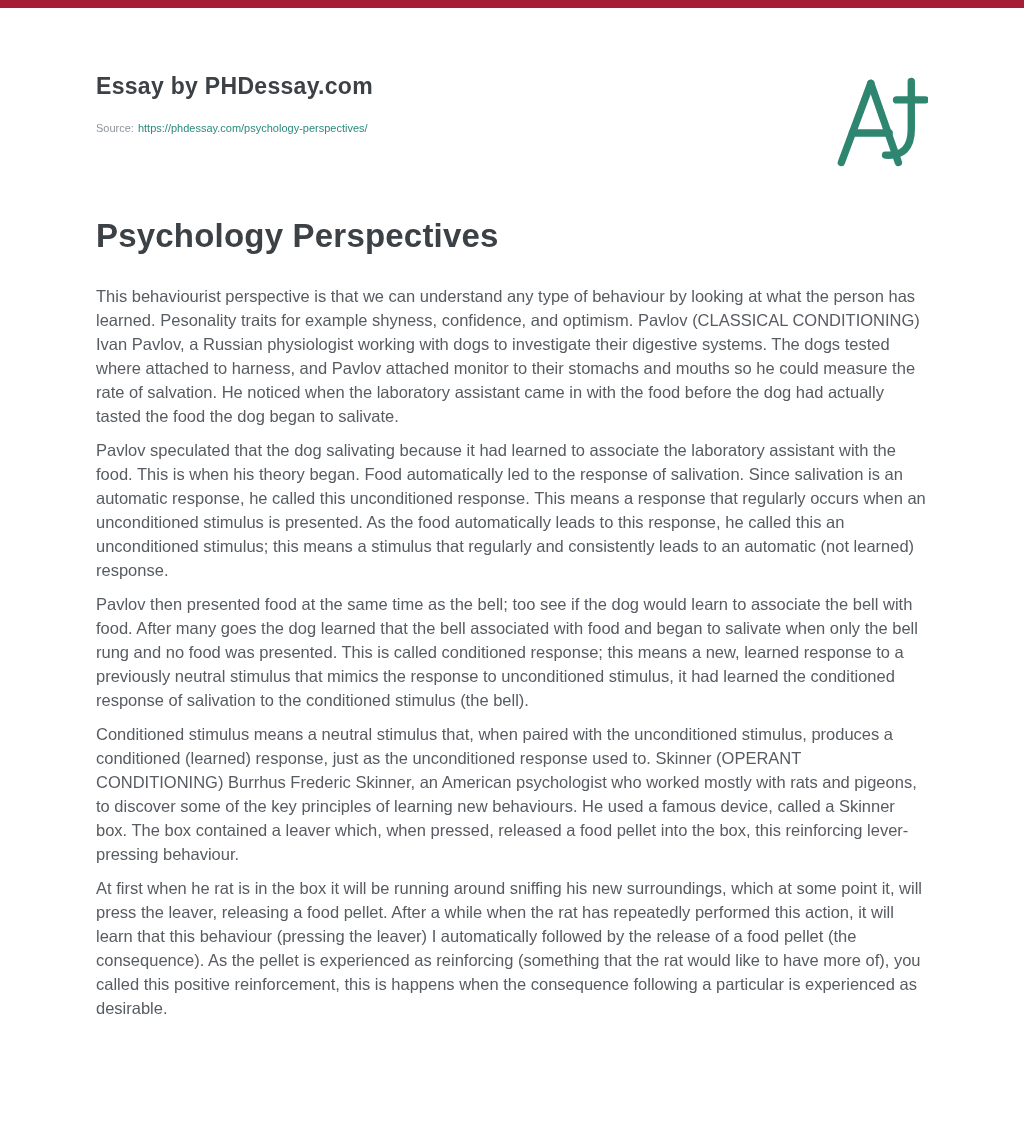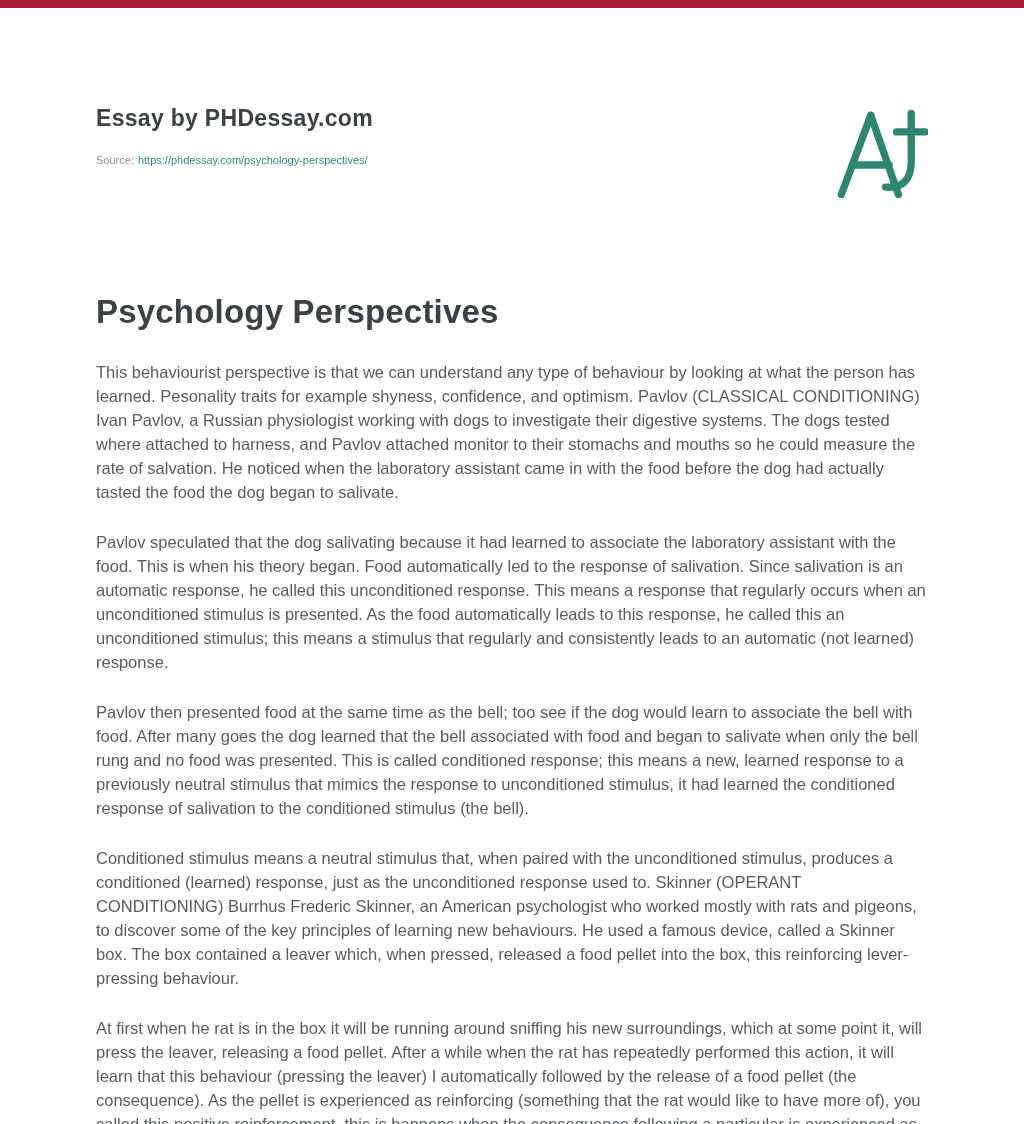--- a/index.html
+++ b/index.html
@@ -15,21 +15,21 @@
     height: 8px;
     background: #a51e36;
   }
   .page {
     padding: 0 96px;
   }
   .header {
     display: flex;
     justify-content: space-between;
     align-items: flex-start;
-    padding-top: 96px;
+    padding-top: 64px;
   }
   .brand {
     font-size: 23px;
     font-weight: 700;
     color: #3c4146;
     letter-spacing: 0.3px;
     line-height: 28px;
   }
   .source-line {
     margin-top: 18px;
@@ -43,29 +43,29 @@
     margin-left: 4px;
   }
   .logo {
     width: 96px;
     height: 92px;
     margin-top: 4px;
     flex: 0 0 auto;
   }
   .logo svg { width: 100%; height: 100%; }
   .article-title {
-    margin-top: 92px;
+    margin-top: 48px;
     font-size: 33px;
     font-weight: 600;
     color: #3c4146;
     letter-spacing: 0.2px;
     line-height: 40px;
   }
   .article-body p {
-    margin-top: 26px;
+    margin-top: 10px;
     font-size: 16.5px;
     line-height: 24px;
     color: #575c62;
   }
   .article-body p:first-of-type {
     margin-top: 28px;
   }
 </style>
 </head>
 <body>

